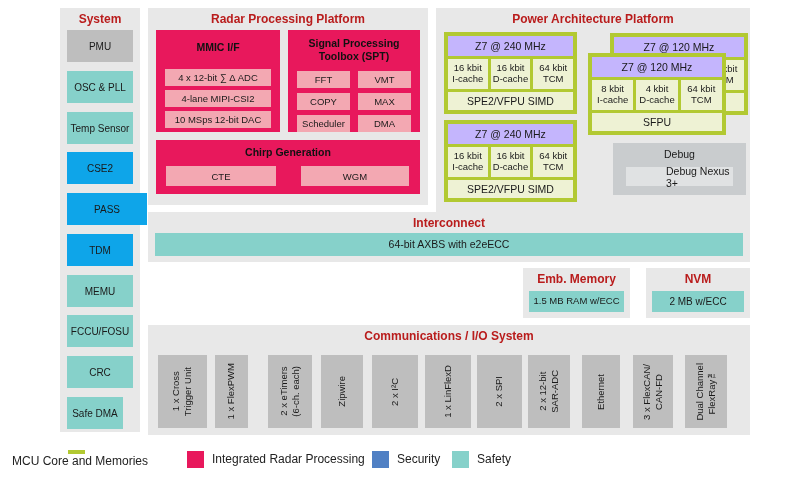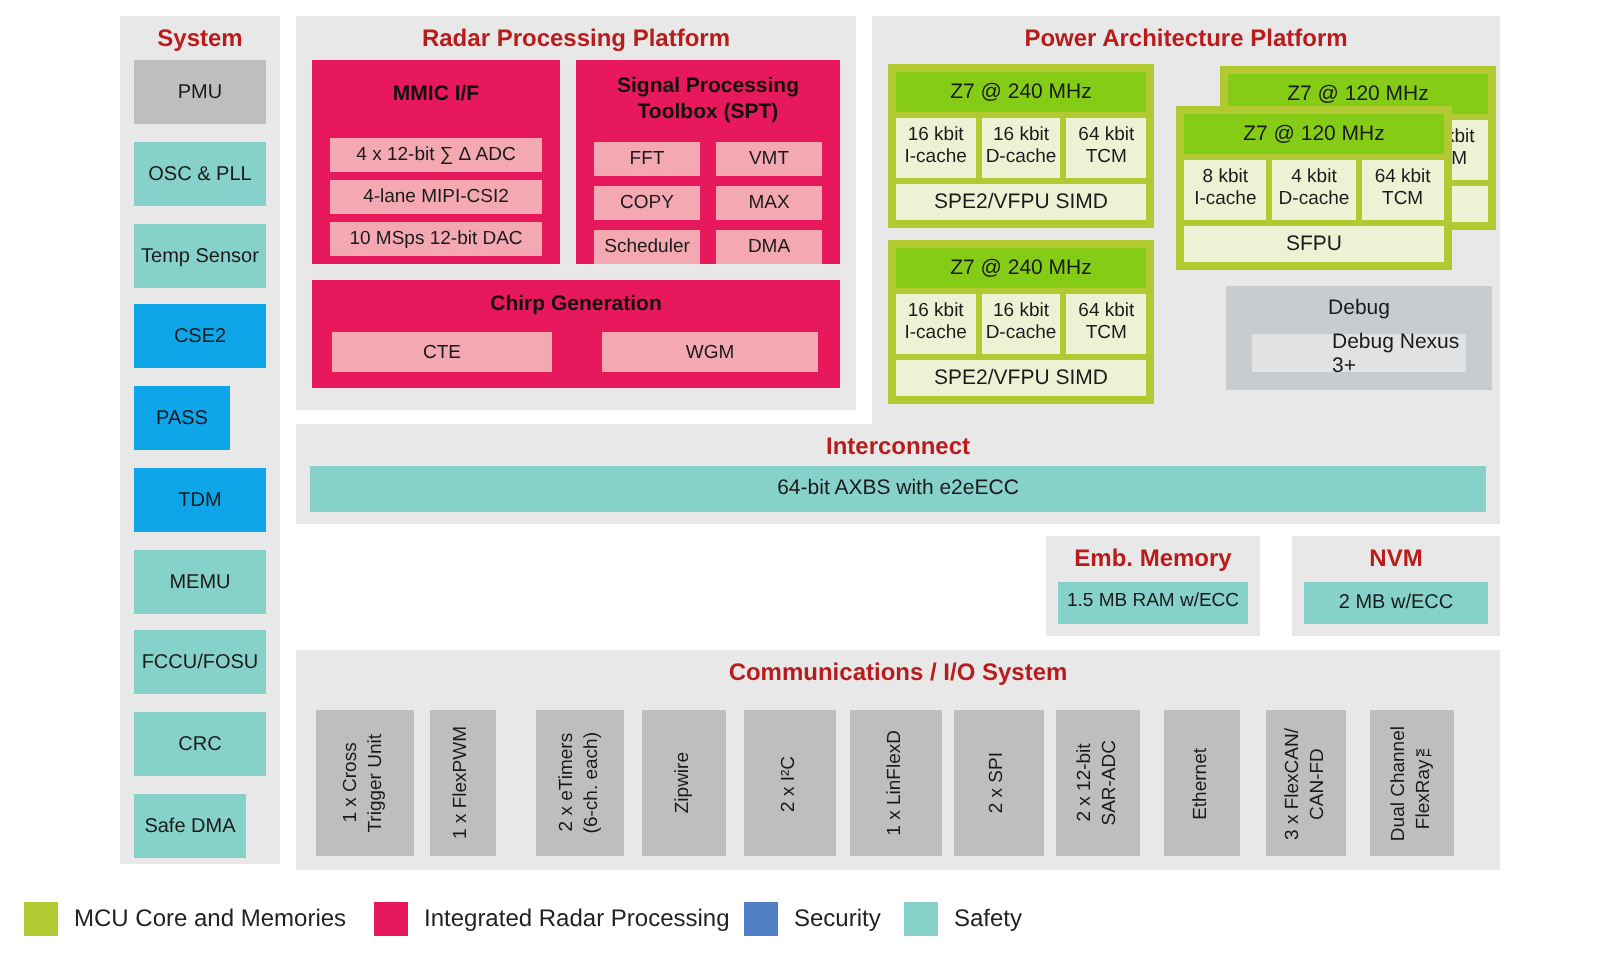--- a/index.html
+++ b/index.html
@@ -20,21 +20,21 @@
   
   .radar-big { position:absolute; background:#E8185C; }
   .radar-big .rtitle { position:absolute; left:0; right:0; text-align:center;
                        font-weight:bold; font-size:10.5px; color:#111; white-space:pre-line; line-height:1.2; }
   .pinkrow { position:absolute; background:#F3A8B2; display:flex; align-items:center;
              justify-content:center; font-size:9.5px; }
 
   
   .core { position:absolute; background:#B2C932; padding:4px; display:flex;
           flex-direction:column; gap:3px; }
-  .core-head { height:20px; background:#84cc16; display:flex; align-items:center;
+  .core-head { height:20px; background:#c4b5fd; display:flex; align-items:center;
                justify-content:center; font-size:10.5px; }
   .core-caches { display:flex; gap:3px; height:30px; }
   .cache { flex:1; background:#EEF2D4; display:flex; align-items:center; justify-content:center;
            white-space:pre-line; text-align:center; font-size:9.5px; line-height:1.15; }
   .core-unit { height:18px; background:#EEF2D4; display:flex; align-items:center;
                justify-content:center; font-size:10.5px; }
 
   .debug { position:absolute; background:#C9CCCE; }
   .debug .dtitle { position:absolute; top:5px; left:0; right:0; text-align:center; font-size:10.5px; }
   .debug .dinner { position:absolute; background:#E0E2E3; display:flex; align-items:center;
@@ -54,21 +54,21 @@
 <body>
 
 <div id="canvas">
 
   <div class="panel" style="left:60px; top:8px; width:80px; height:424px;">
     <div class="panel-title">System</div>
     <div class="blk gray" style="left:7px; top:22px;  width:66px; height:32px;">PMU</div>
     <div class="blk safety" style="left:7px; top:63px;  width:66px; height:32px;">OSC &amp; PLL</div>
     <div class="blk safety" style="left:7px; top:104px; width:66px; height:32px;">Temp Sensor</div>
     <div class="blk security" style="left:7px; top:144px; width:66px; height:32px;">CSE2</div>
-    <div class="blk security" style="left:7px; top:185px; width:48px; height:32px;">PASS</div>
+    <div class="blk security" style="left:7px; top:185px; width:80px; height:32px;">PASS</div>
     <div class="blk security" style="left:7px; top:226px; width:66px; height:32px;">TDM</div>
     <div class="blk safety" style="left:7px; top:267px; width:66px; height:32px;">MEMU</div>
     <div class="blk safety" style="left:7px; top:307px; width:66px; height:32px;">FCCU/FOSU</div>
     <div class="blk safety" style="left:7px; top:348px; width:66px; height:32px;">CRC</div>
     <div class="blk safety" style="left:7px; top:389px; width:56px; height:32px;">Safe DMA</div>
   </div>
 
   <div class="panel" style="left:148px; top:8px; width:280px; height:197px;">
     <div class="panel-title">Radar Processing Platform</div>
 
@@ -209,21 +209,21 @@
     <div class="comm security" style="left:485px; width:40px;">
         <span class="vtext">3 x FlexCAN/
 CAN-FD</span>
       </div>
     <div class="comm security" style="left:537px; width:42px;">
         <span class="vtext">Dual Channel
 FlexRay™</span>
       </div>
   </div>
 
-  <div class="legend-item" style="left:12px;">
+  <div class="legend-item" style="left:12px;flex-direction:column;">
     <span class="swatch" style="background: rgb(178, 201, 50);"></span>
     <span class="legend-label">MCU Core and Memories</span>
   </div>
   <div class="legend-item" style="left:187px;">
     <span class="swatch" style="background: rgb(232, 24, 92);"></span>
     <span class="legend-label">Integrated Radar Processing</span>
   </div>
   <div class="legend-item" style="left:372px;">
     <span class="swatch" style="background: rgb(80, 128, 196);"></span>
     <span class="legend-label">Security</span>

